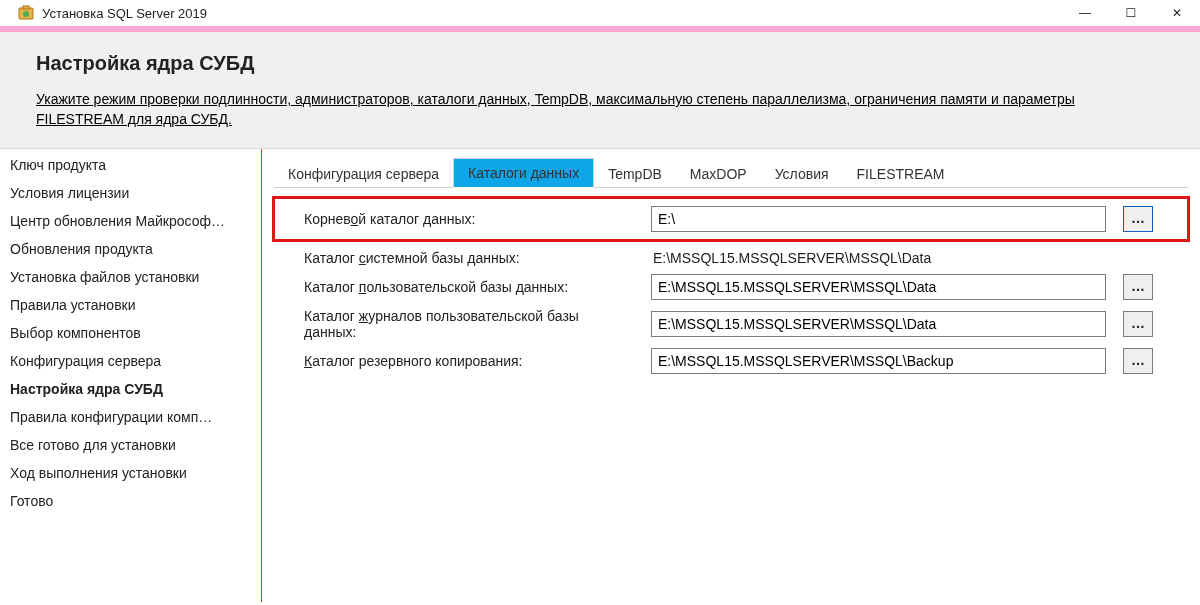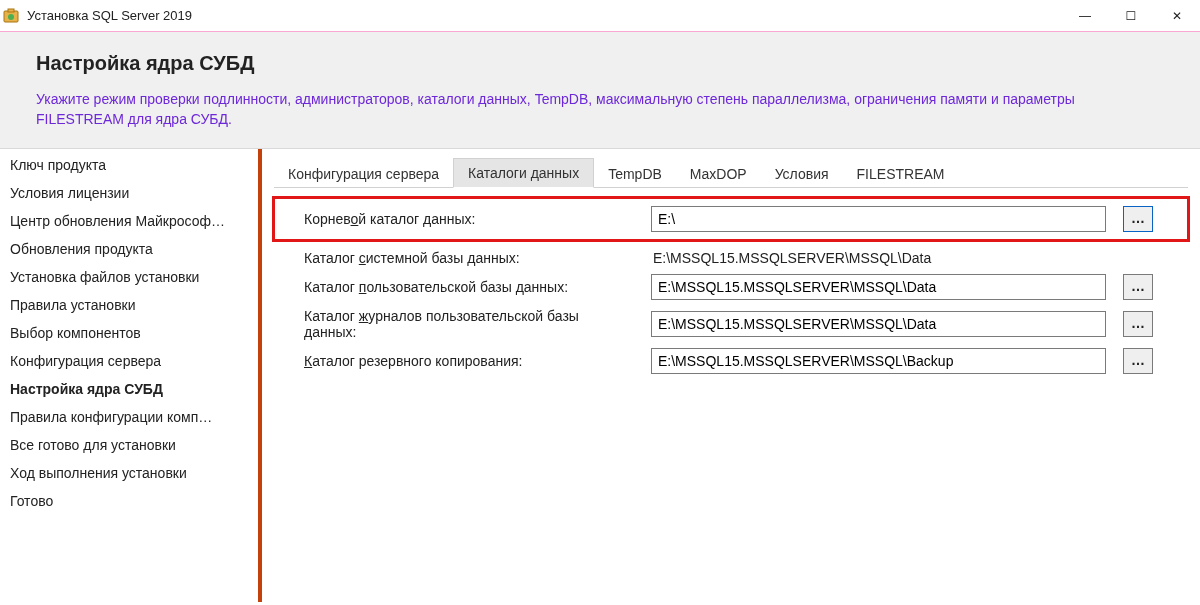--- a/index.html
+++ b/index.html
@@ -12,23 +12,23 @@
     width: 1200px;
     height: 605px;
     overflow: hidden;
   }
 
   
   .titlebar {
     display: flex;
     align-items: center;
     height: 32px;
-    padding-left: 3px;
+    padding-left: 18px;
     background: #fff;
-    border-bottom: 1px solid #f9a8d4;
+    border-bottom: 6px solid #f9a8d4;
   }
   .title-icon {
     width: 16px; height: 16px;
     margin-right: 8px;
   }
   .title-text { font-size: 13px; }
   .title-controls { margin-left: auto; display: flex; }
   .title-btn {
     width: 46px; height: 32px;
     display: flex; align-items: center; justify-content: center;
@@ -36,30 +36,30 @@
     font-size: 12px;
   }
 
   
   .header-band {
     background: #f0f0f0;
     padding: 20px 36px 18px 36px;
     border-bottom: 1px solid #d9d9d9;
   }
   .page-title { font-size: 20px; font-weight: 600; margin: 0 0 14px 0; }
-  .page-subtitle { font-size: 14px; color: #6d28d9; line-height: 1.45; max-width: 1100px; }
+  .page-subtitle { font-size: 14px; color: #000000; line-height: 1.45; max-width: 1100px; text-decoration: underline; }
 
   
   .body {
     display: flex;
     height: calc(605px - 32px - 120px);
   }
   .sidebar {
     width: 262px;
-    border-right: 4px solid #c2410c;
+    border-right: 1px solid #c2410c;
     padding-top: 2px;
     overflow: hidden;
   }
   .side-item {
     padding: 4px 10px 4px 10px;
     white-space: nowrap;
     overflow: hidden;
     text-overflow: ellipsis;
     font-size: 14px;
     line-height: 20px;
@@ -79,21 +79,21 @@
     align-items: flex-end;
   }
   .tab {
     padding: 6px 14px;
     font-size: 14px;
     color: #333;
     position: relative;
     top: 1px;
   }
   .tab.active {
-    background: #e5e5e5;
+    background: #0ea5e9;
     border: 1px solid #d1d1d1;
     border-bottom: 1px solid #fff;
   }
 
   .tab-body { padding-top: 8px; }
 
   .row {
     display: flex;
     align-items: center;
     padding: 4px 0;

